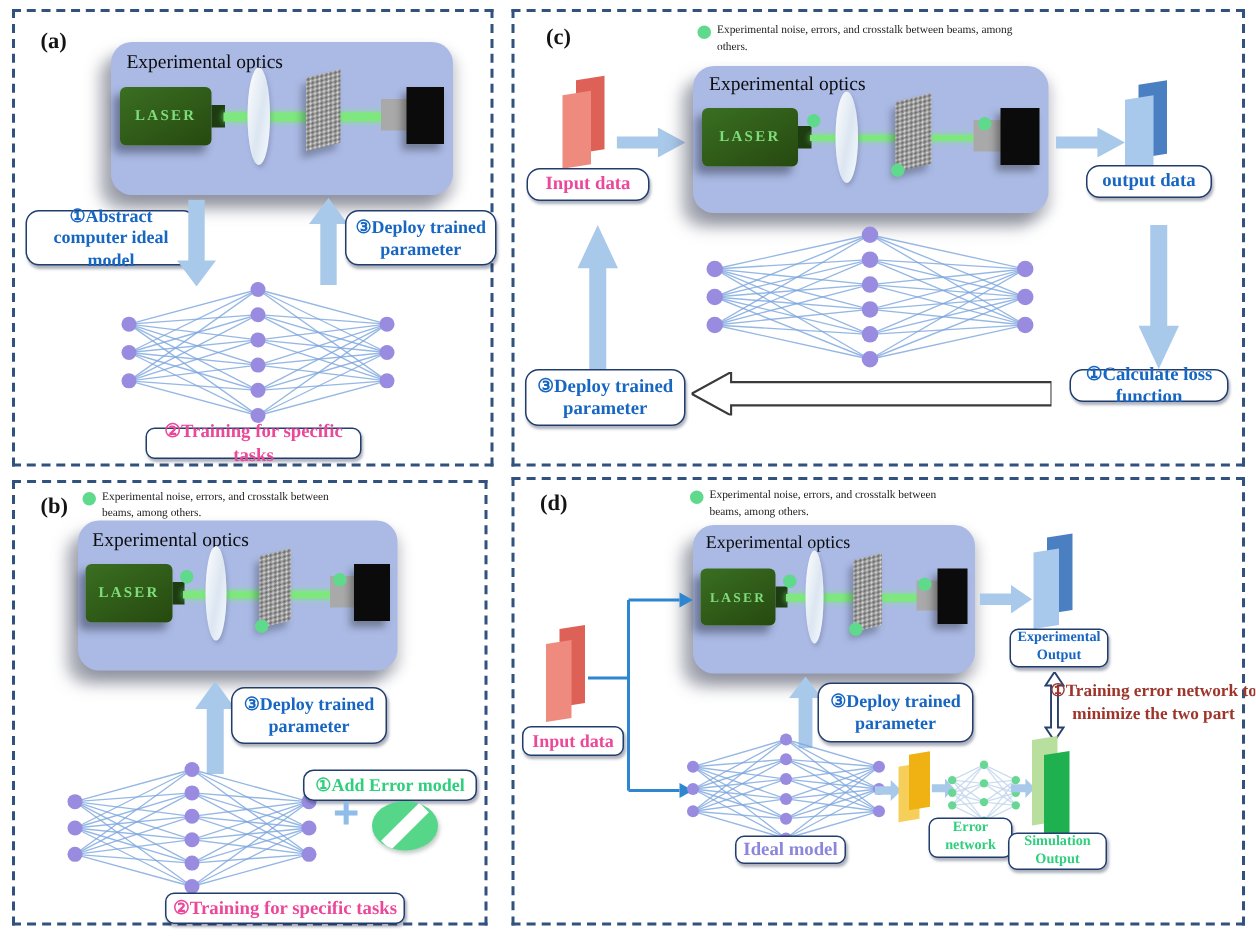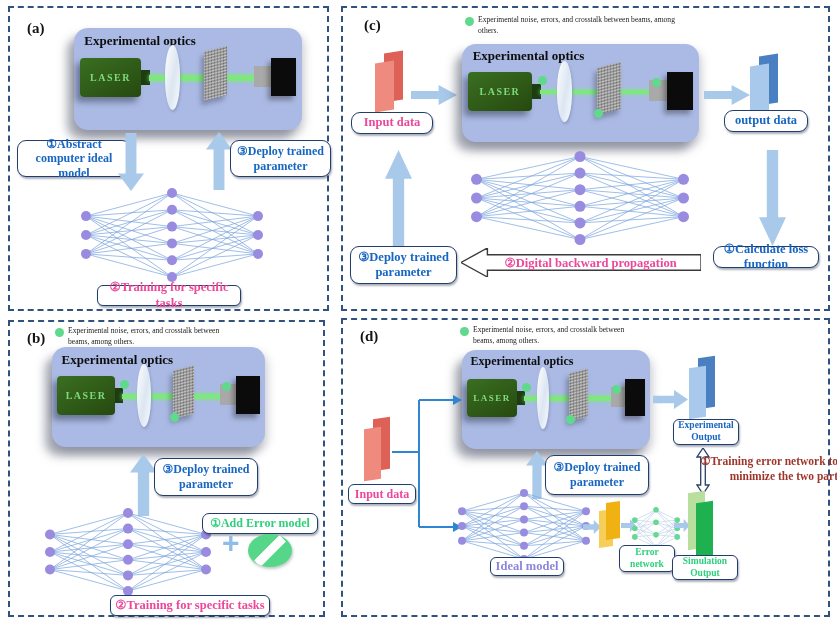--- a/index.html
+++ b/index.html
@@ -7,21 +7,21 @@
        font-family:"Liberation Serif","DejaVu Serif",serif;overflow:hidden}
   .panel{position:absolute;border:2px dashed #31517f;background:#fff;box-sizing:border-box}
   .plabel{position:absolute;font-weight:700;font-size:15px;color:#141414}
   .legend{position:absolute;display:flex;gap:4px;align-items:flex-start}
   .ldot{width:9px;height:9px;border-radius:50%;background:#5fd98b;flex:none;margin-top:2px}
   .ltext{font-size:7.6px;line-height:1.4;color:#222;font-weight:400}
 
   
   .optics{position:absolute;background:#abbae5;border-radius:14px;
           box-shadow:-7px 9px 10px rgba(80,85,105,.5),3px 5px 8px rgba(80,85,105,.25)}
-  .otitle{position:absolute;left:4.5%;top:4.5%;font-weight:700;font-size:13px;color:#0d0d0d;white-space:nowrap}
+  .otitle{position:absolute;left:4.5%;top:4.5%;font-weight:400;font-size:13px;color:#0d0d0d;white-space:nowrap}
   .laser{position:absolute;left:2.5%;top:29%;width:27%;height:39%;border-radius:4px;
          background:linear-gradient(150deg,#3a6f22,#26490f);
          box-shadow:-4px 5px 6px rgba(30,35,50,.45);
          display:flex;align-items:center;justify-content:center}
   .laser span{color:#7fdc7d;font-weight:700;font-size:10px;letter-spacing:1.5px}
   .nub{position:absolute;left:29.5%;top:41%;width:4%;height:15%;background:#1d3d10}
   .beam{position:absolute;left:33%;top:46.5%;width:55%;height:5%;background:#7ee87e;box-shadow:0 0 4px #7ee87e}
   .lens{position:absolute;left:40%;top:17%;width:6.5%;height:63%;border-radius:50%;
         background:linear-gradient(100deg,#ffffff,#dce6f1 55%,#f7fbff);box-shadow:1px 2px 3px rgba(100,110,140,.4)}
   .diffuser{position:absolute;left:57%;top:21%;width:10%;height:48%;
@@ -56,21 +56,21 @@
   .plates{position:absolute}
   .plate{position:absolute;transform:skewY(-9deg)}
   .r-back{background:#de6157}.r-front{background:#ee8b7e}
   .b-back{background:#4a80c2}.b-front{background:#a9c9ec}
   .y-back{background:#f6cf5b}.y-front{background:#f0b213}
   .g-back{background:#b8df9d}.g-front{background:#1fb150}
 
   .plus{position:absolute;color:#8fbce9;font-weight:700;font-size:30px;font-family:"Liberation Sans",sans-serif;line-height:1}
   .errball{position:absolute;background:#56d689;border-radius:50%;overflow:hidden;box-shadow:1px 2px 3px rgba(40,80,60,.3)}
   .errball::after{content:"";position:absolute;left:50%;top:50%;width:9px;height:36px;background:#fff;transform:translate(-50%,-50%) rotate(45deg)}
-  .traintxt{position:absolute;font-weight:700;font-size:11.5px;line-height:1.3;color:#9e352b;text-align:right}
+  .traintxt{position:absolute;font-weight:700;font-size:11.5px;line-height:1.3;color:#9e352b;text-align:center}
 </style>
 </head>
 <body>
 
 <div class="fig">
 
   <section class="panel" style="left:8px;top:6px;width:321px;height:305px">
     <span class="plabel" style="left:17px;top:12px">(a)</span>
 
     <div class="optics" style="left:64px;top:20px;width:228px;height:102px">
@@ -338,21 +338,20 @@
         </svg></div>
 
     <div class="lblbox blue fs125" style="left:7px;top:238px;width:107px;height:38px">
         <span>③Deploy trained parameter</span>
       </div>
 
     <div class="oarrow" style="left:118px;top:240px;width:240px;height:29px">
       <svg viewBox="0 0 100 30" preserveAspectRatio="none">
         <polygon points="0,15 11,0 11,7 100,7 100,23 11,23 11,30" fill="#ffffff" stroke="#3a3a3a" stroke-width="1.4" vector-effect="non-scaling-stroke"></polygon>
       </svg>
-      <span class="atext red">②Digital backward propagation</span>
     </div>
 
     <div class="lblbox blue fs125" style="left:370px;top:238px;width:106px;height:22px">
         <span>①Calculate loss function</span>
       </div>
   </section>
 
   <section class="panel" style="left:341px;top:318px;width:489px;height:299px">
     <span class="plabel" style="left:17px;top:8px">(d)</span>
     <div class="legend" style="left:117px;top:5px;width:175px">

